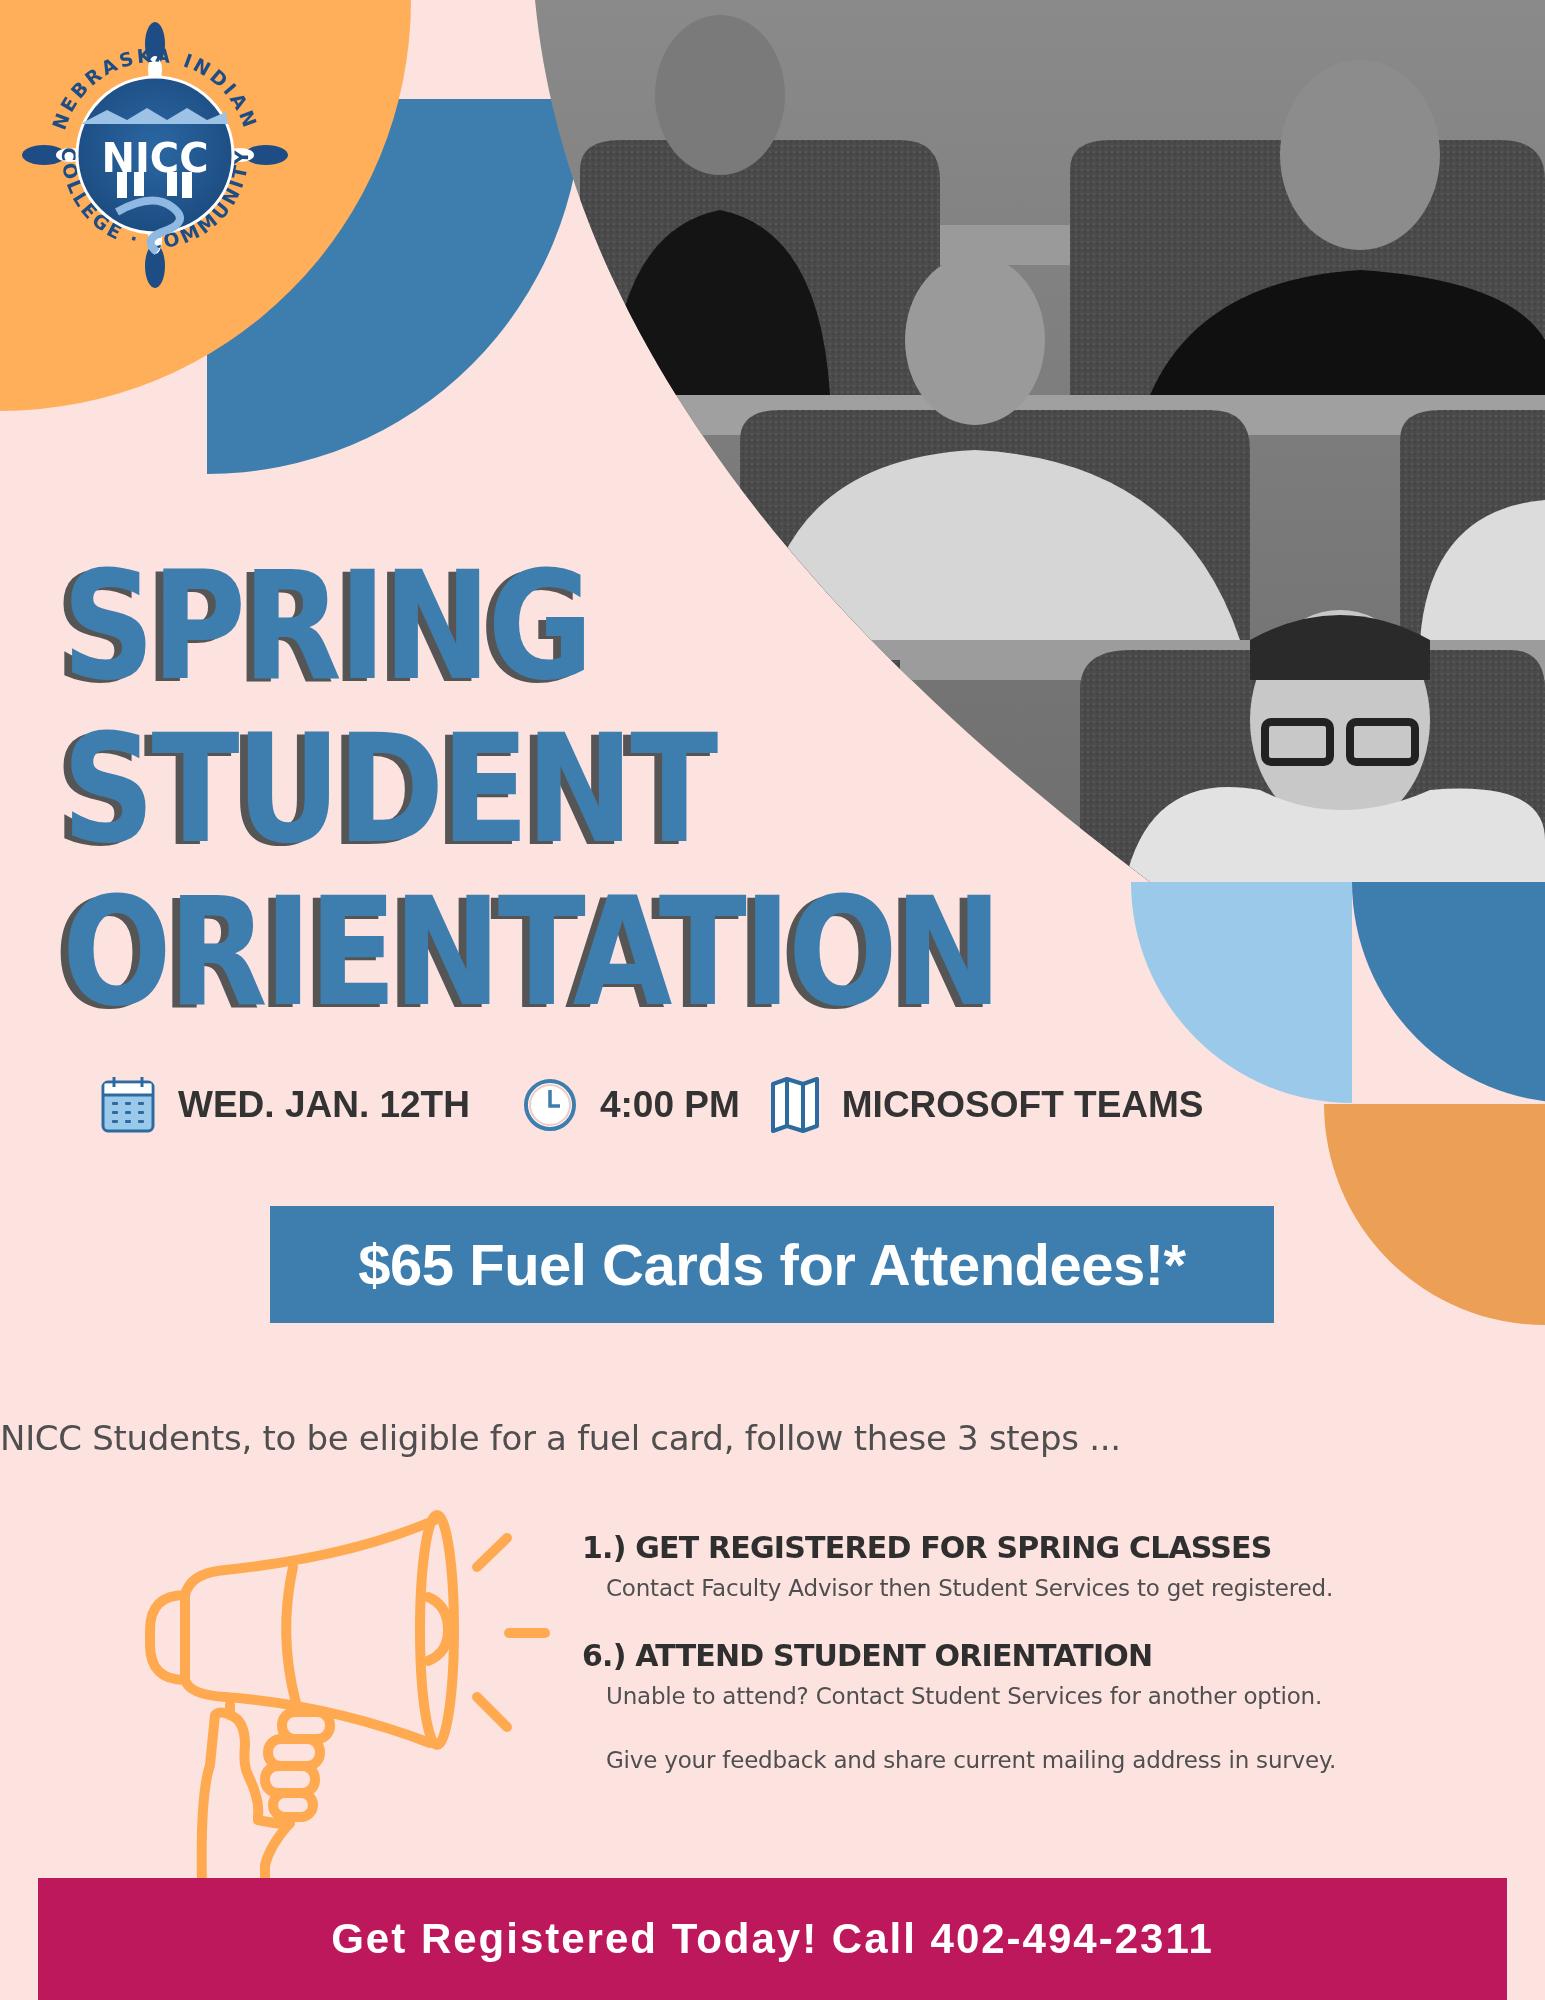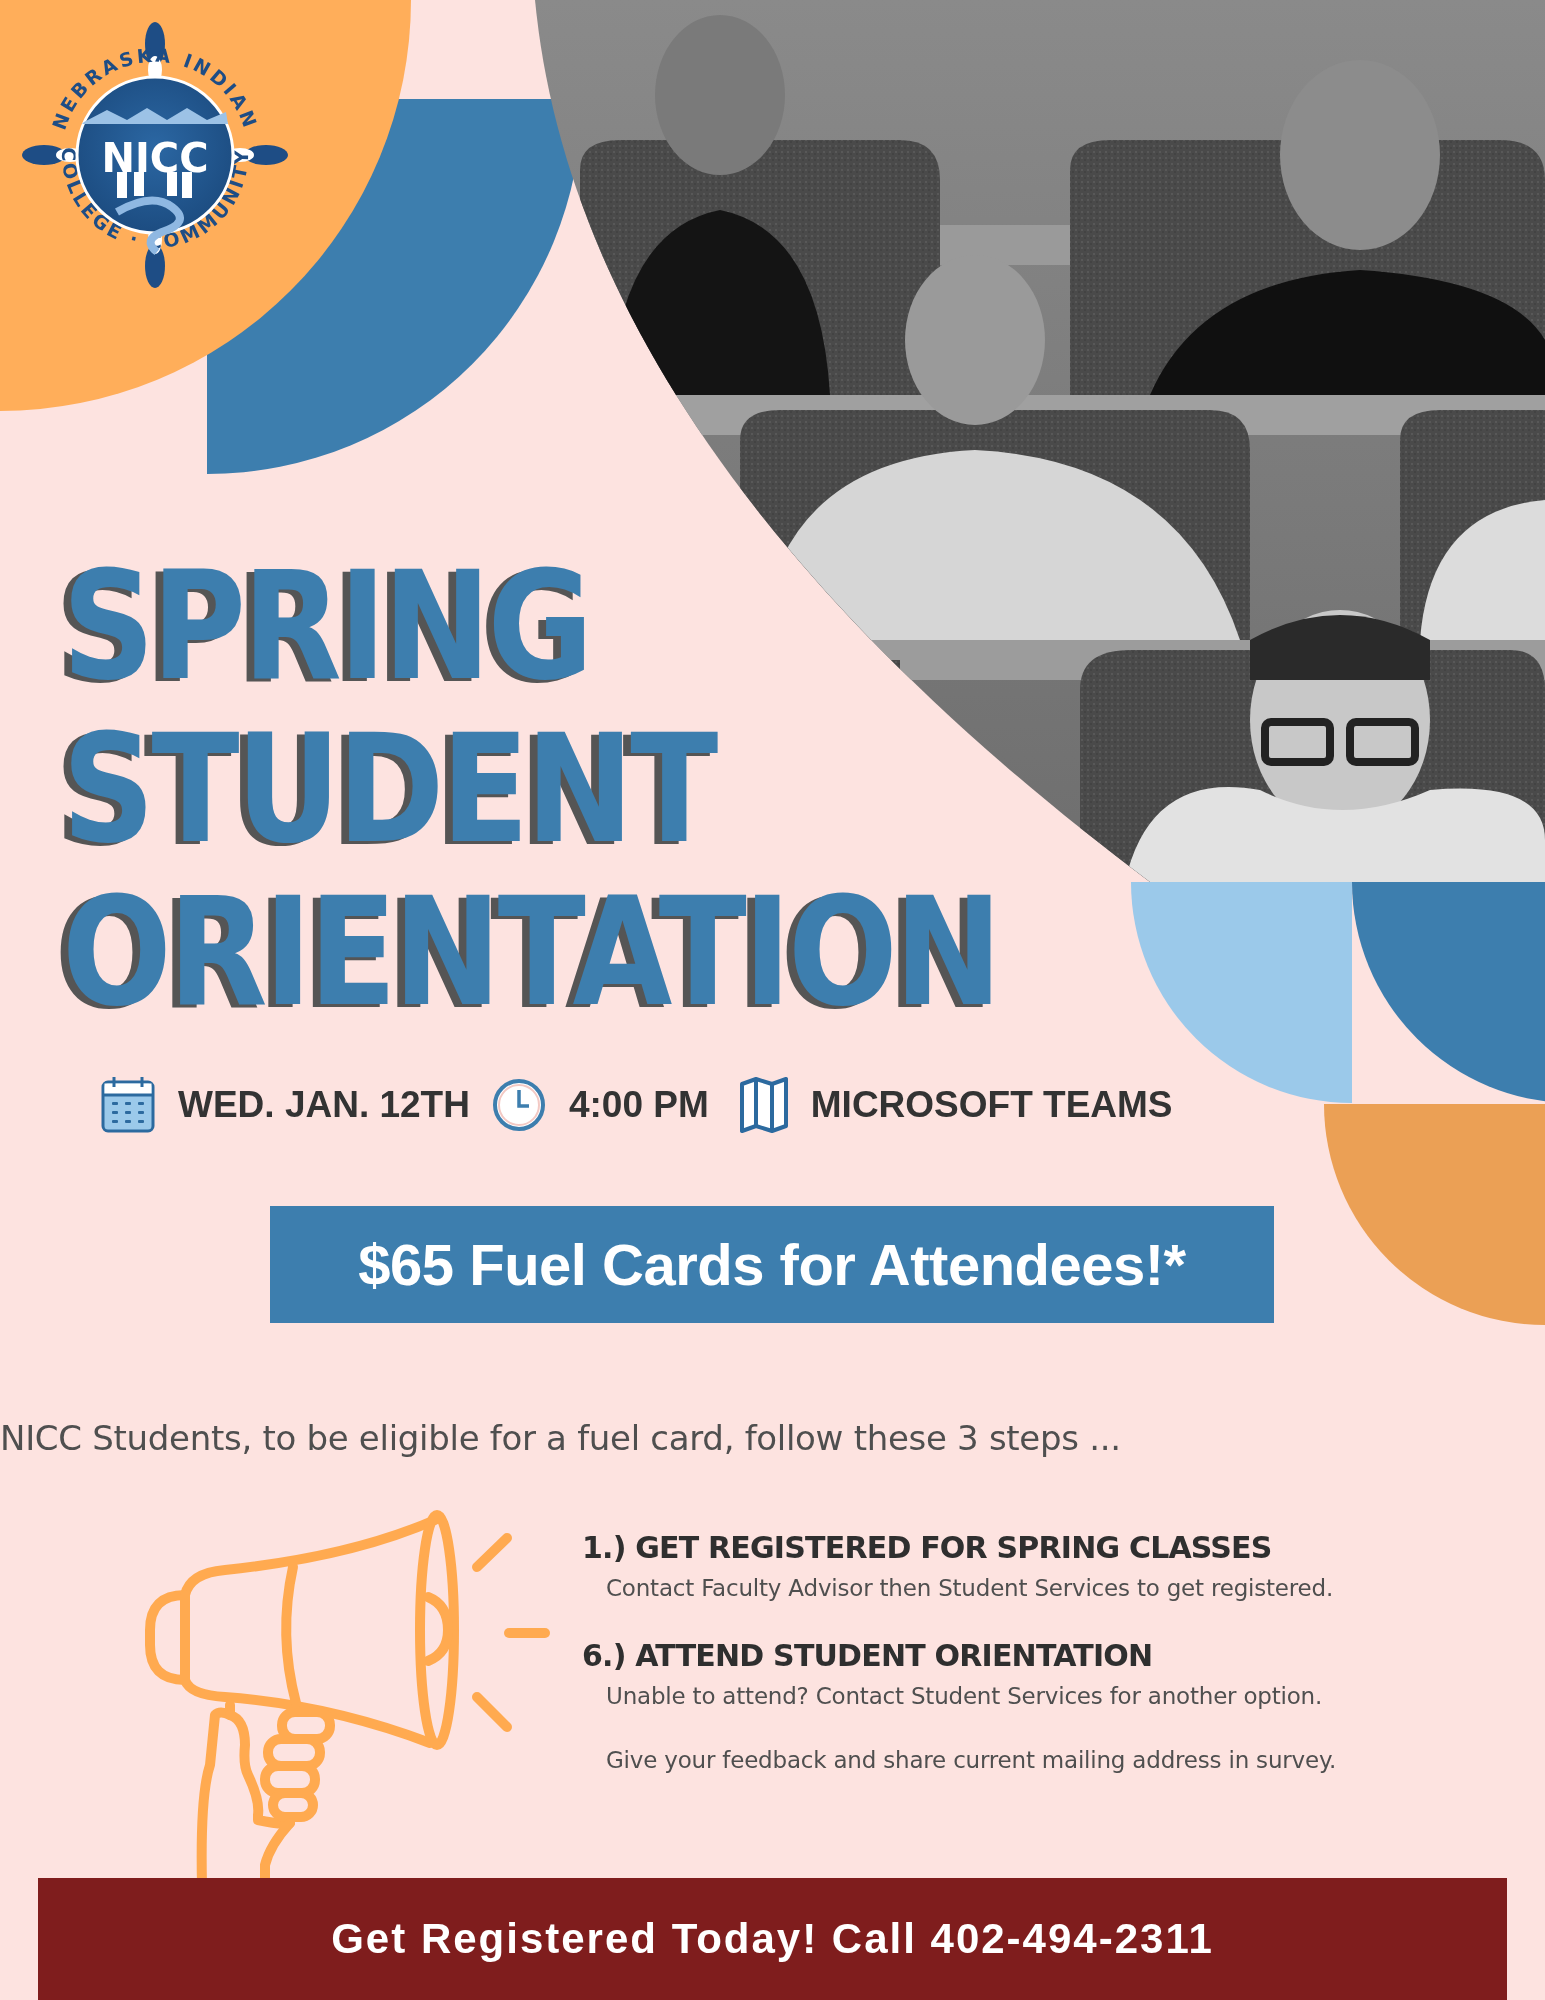--- a/index.html
+++ b/index.html
@@ -87,21 +87,21 @@
       font-weight: bold;
       font-size: 37px;
       color: #333333;
     }
     .info-item {
       display: flex;
       align-items: center;
     }
     .info-item .ico { display: flex; align-items: center; }
     .info-item .txt { margin-left: 22px; }
-    .info-date { margin-right: 21px; }
+    .info-date { margin-right: 52px; }
     .info-time { margin-right: 30px; }
 
     
     .fuel-banner {
       left: 270px; top: 1206px;
       width: 1004px; height: 117px;
       background: #3D7EAE;
       color: #ffffff;
       display: flex;
       align-items: center;
@@ -149,21 +149,21 @@
     
     .megaphone {
       left: 130px; top: 1505px;
       width: 440px; height: 380px;
     }
 
     
     .footer {
       left: 38px; top: 1878px;
       width: 1469px; height: 122px;
-      background: #7f1d1d;
+      background: #be185d;
       color: #ffffff;
       display: flex;
       align-items: center;
       justify-content: center;
       font-family: "Liberation Sans", sans-serif;
       font-weight: bold;
       font-size: 42px;
       letter-spacing: 2px;
     }
   </style>

